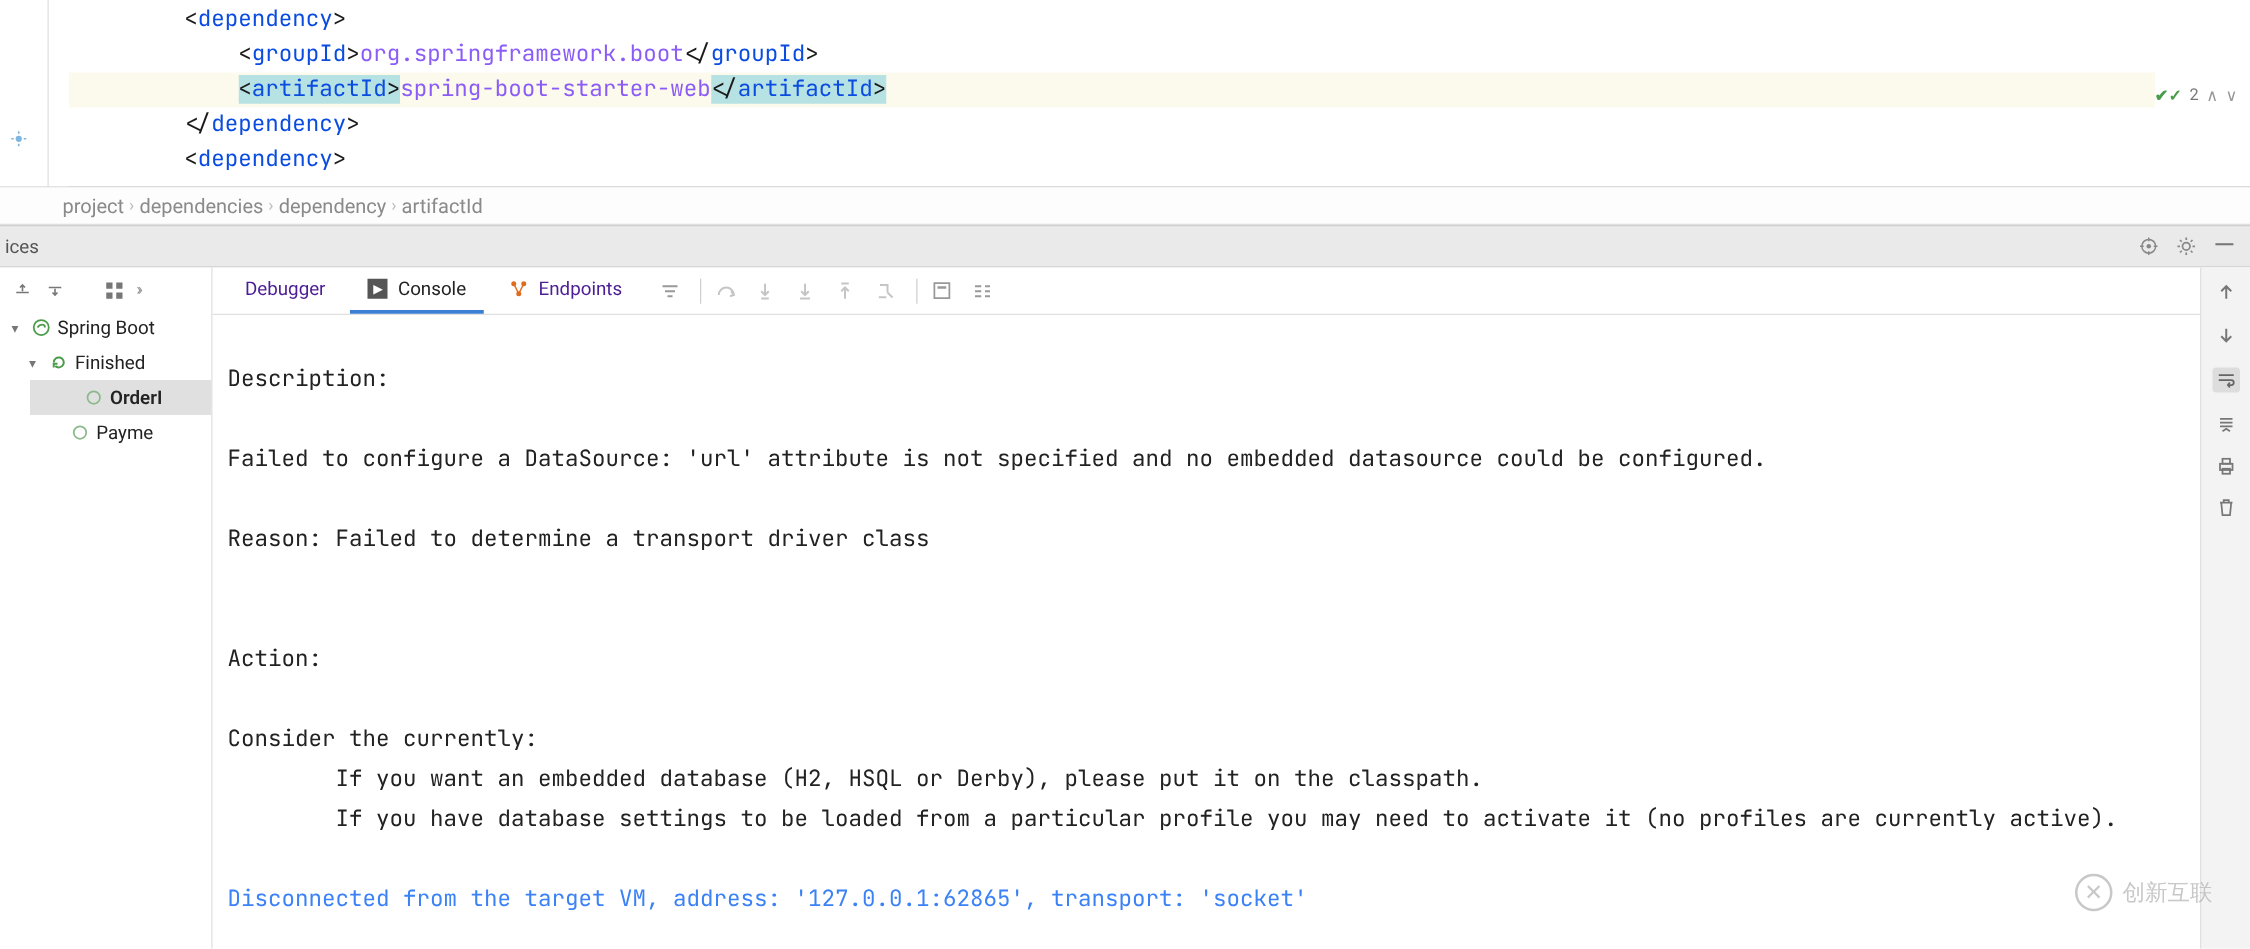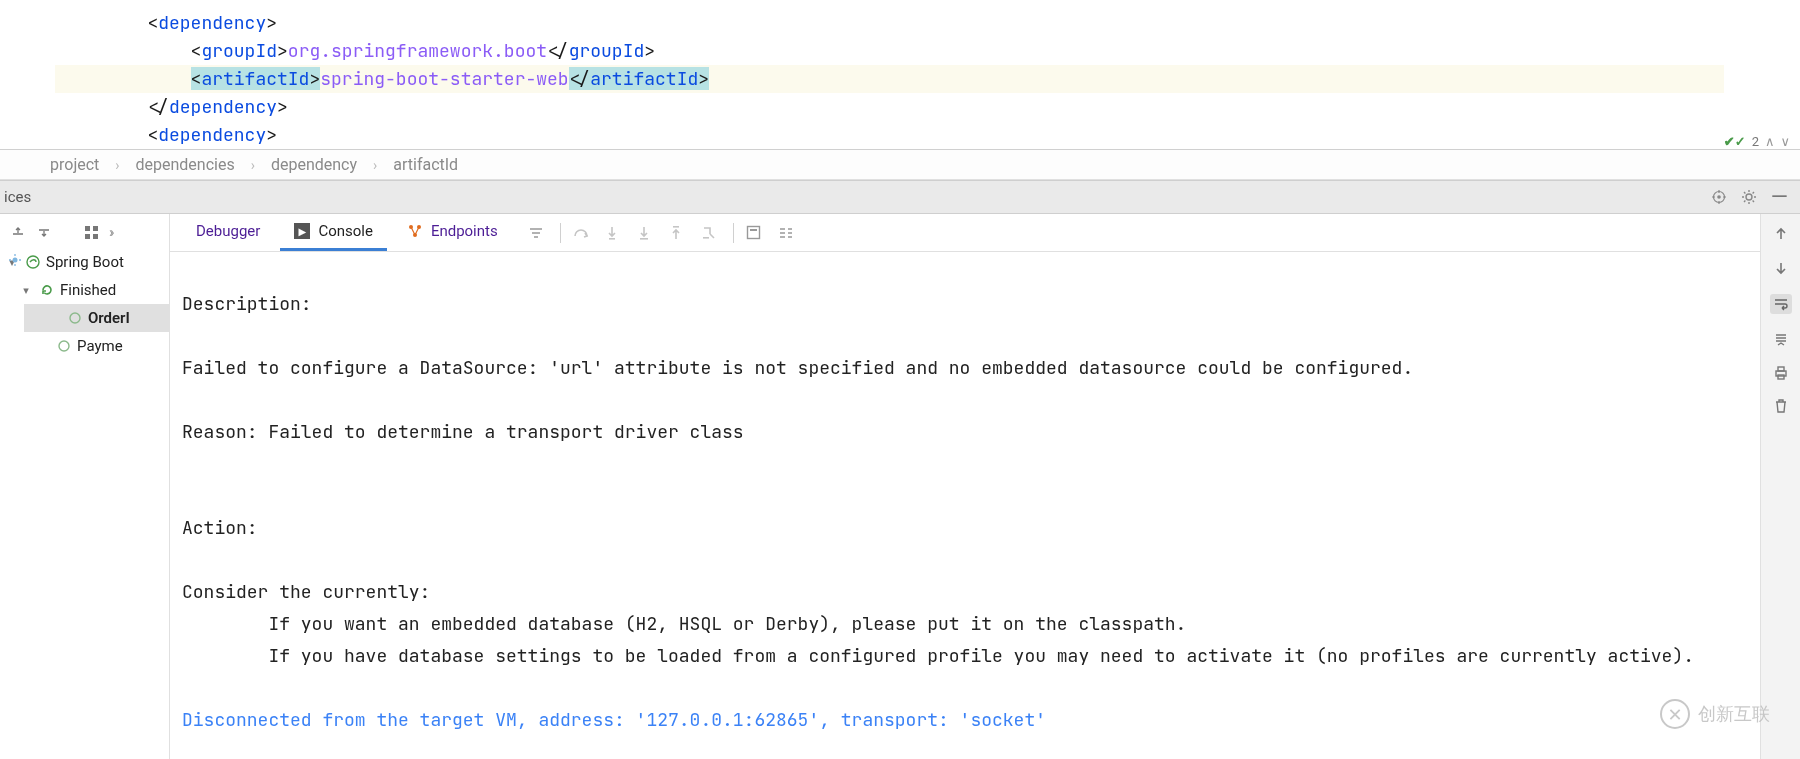--- a/index.html
+++ b/index.html
@@ -12,21 +12,20 @@
     color: #333;
     overflow: hidden;
     position: relative;
   }
 
   
   .editor-wrap {
     display: flex;
     height: 150px;
     border-bottom: 1px solid #d0d0d0;
-    align-items: flex-end;
   }
   .gutter {
     width: 55px;
     background: #fff;
     position: relative;
   }
   .gutter-icon {
     position: absolute;
     left: 6px;
     width: 18px;
@@ -69,21 +68,21 @@
     color: #777;
   }
   .editor-toolbar .check { color: #4a9b4a; font-weight: bold; }
 
   
   .breadcrumb {
     display: flex;
     align-items: center;
     height: 30px;
     padding-left: 50px;
-    gap: 16px;
+    gap: 4px;
     color: #8a8a8a;
     font-size: 16px;
     border-bottom: 1px solid #e0e0e0;
     background: #fdfdfd;
   }
   .breadcrumb .sep { color: #bbb; font-size: 14px; }
 
   
   .toolwindow-header {
     display: flex;
@@ -419,21 +418,21 @@
 
 <span>Failed to configure a DataSource: 'url' attribute is not specified and no embedded datasource could be configured.</span>
 
 <span>Reason: Failed to determine a transport driver class</span>
 
 
 <span>Action:</span>
 
 <span>Consider the currently:</span>
 	<span>If you want an embedded database (H2, HSQL or Derby), please put it on the classpath.</span>
-	<span>If you have database settings to be loaded from a configured profile you may need to activate it (no profiles are currently active).</span>
+	<span>If you have database settings to be loaded from a particular profile you may need to activate it (no profiles are currently active).</span>
 
 <span class="vm-line">Disconnected from the target VM, address: '127.0.0.1:62865', transport: 'socket'</span>
     </div>
   </div>
 
   <div class="debug-right-gutter">
     <span>
       <svg width="16" height="16" viewBox="0 0 16 16">
           <path d="M8 13V3M4 7l4-4 4 4" stroke="#777" stroke-width="1.6" fill="none"></path>
         </svg>

